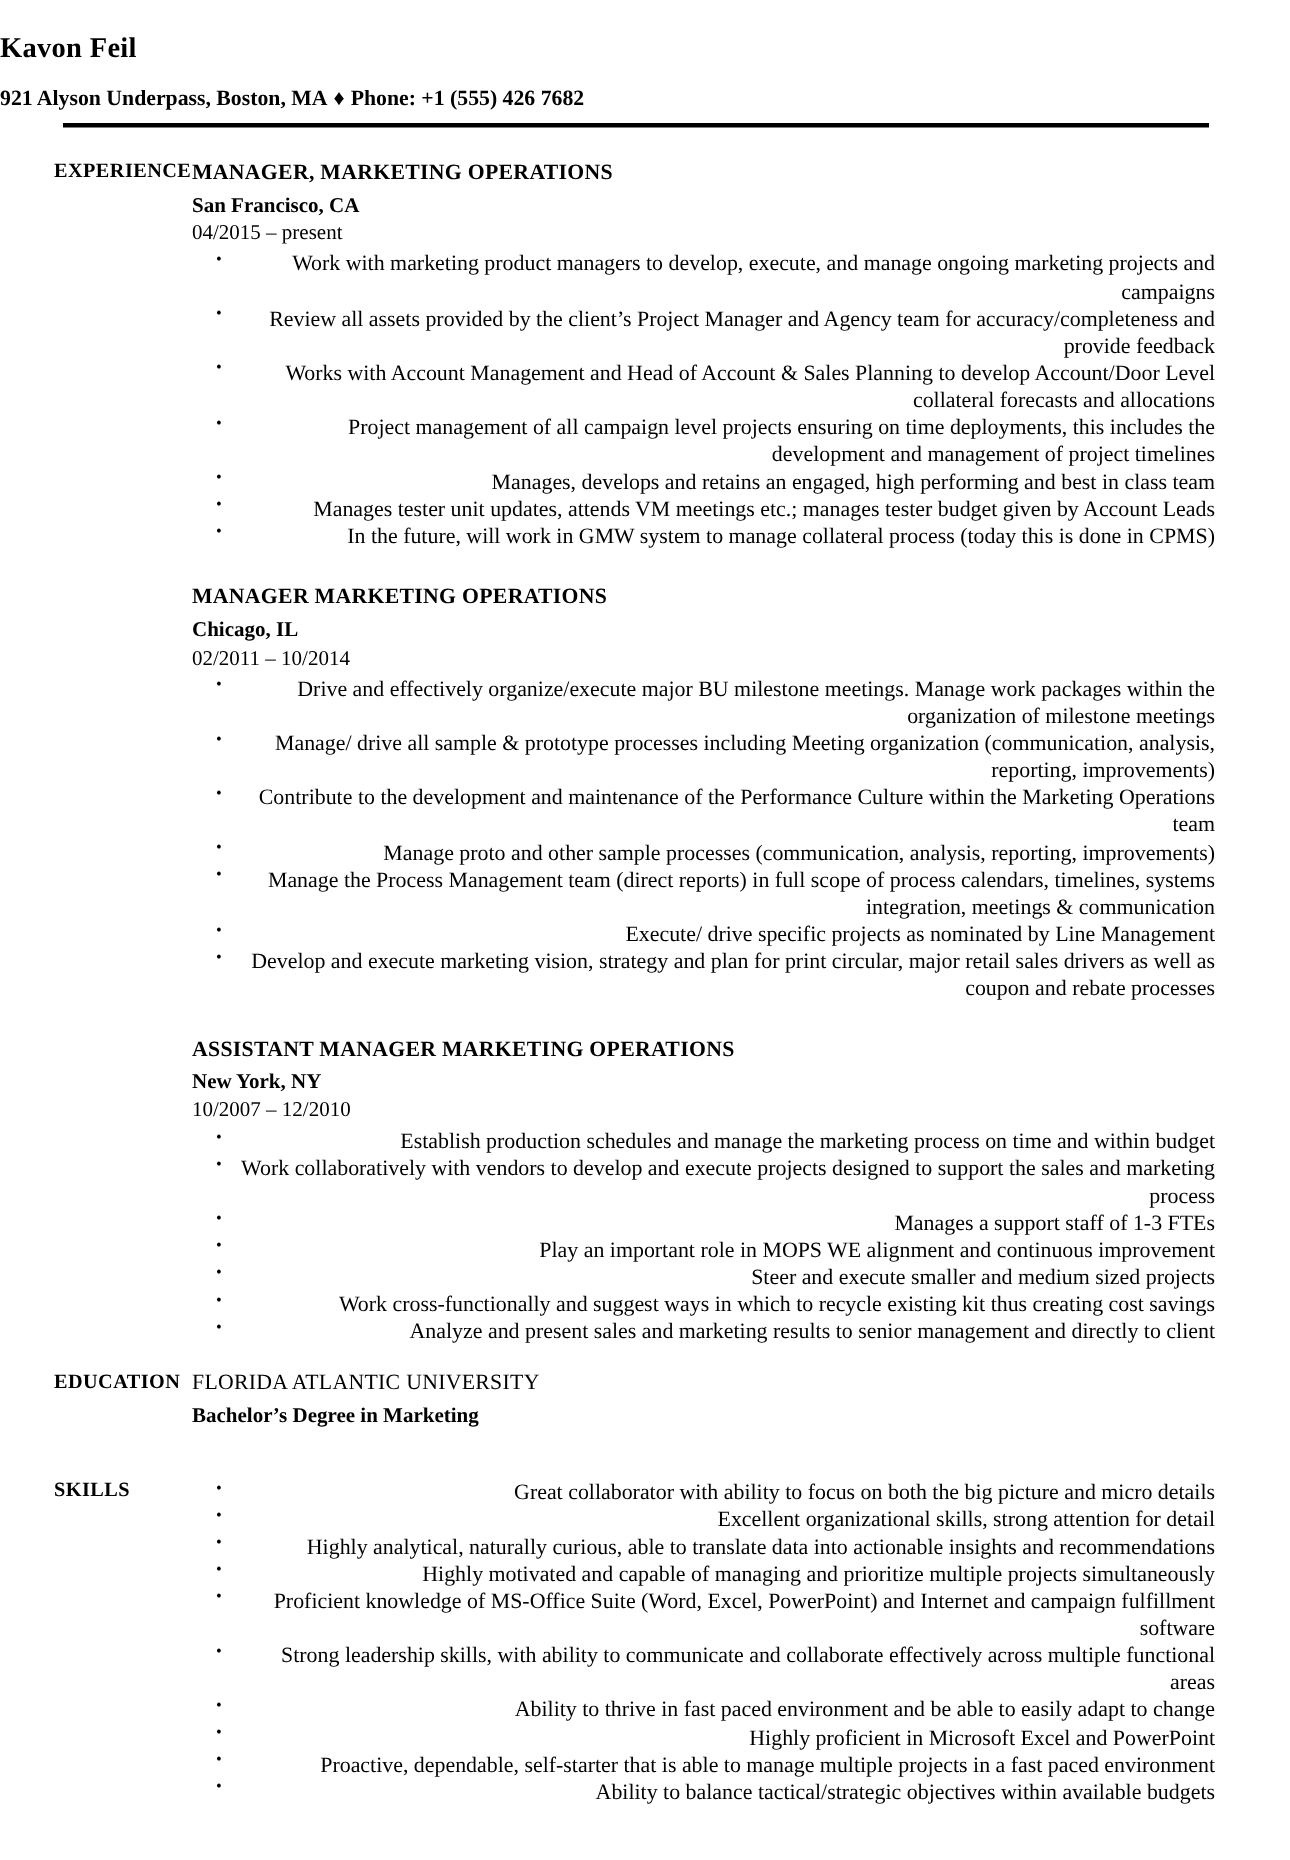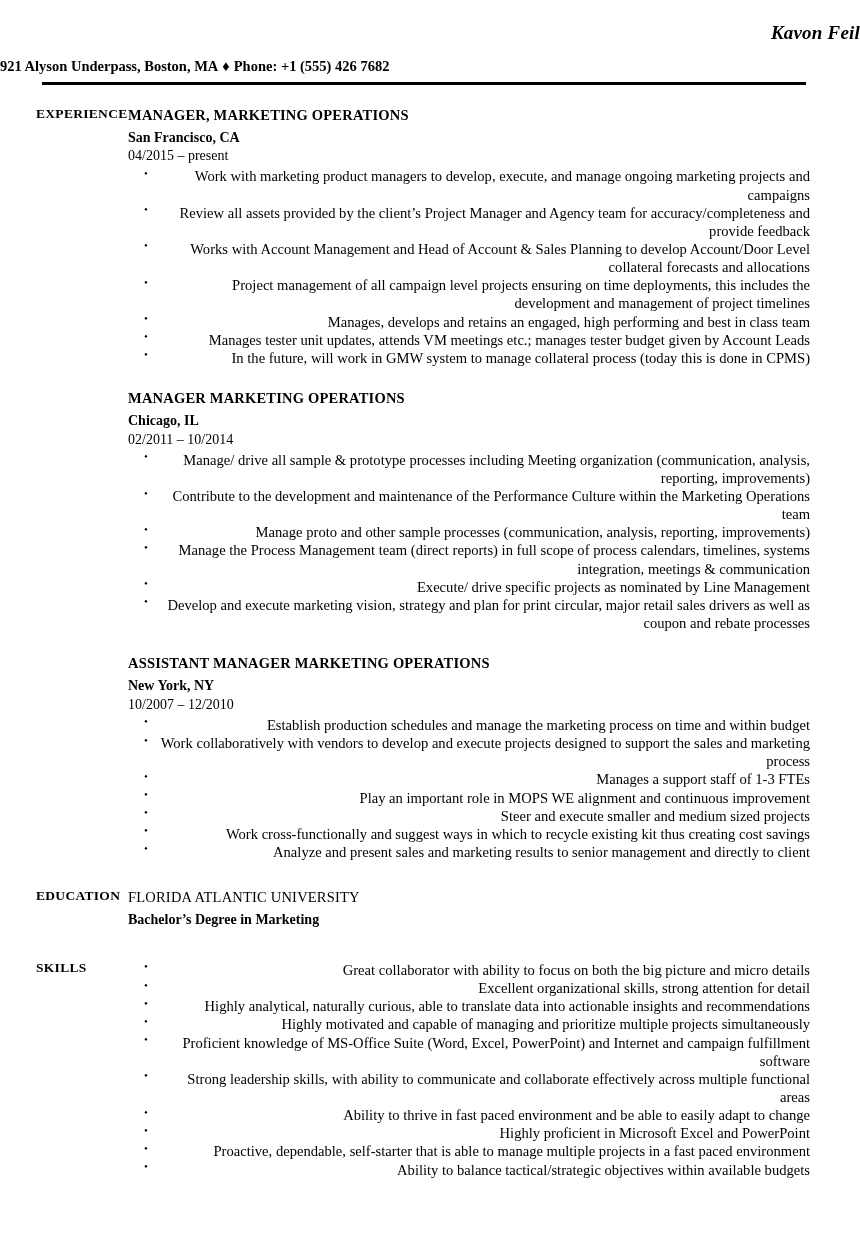--- a/index.html
+++ b/index.html
@@ -20,26 +20,25 @@
     background: #ffffff;
     box-sizing: border-box;
     overflow: hidden;
   }
 
   
   .header {
     padding-top: 22px;
   }
   .cand-name {
-    text-align: right;
+    text-align: left;
     font-size: 19px;
     font-weight: bold;
     letter-spacing: 0.2px;
     line-height: 1.15;
-    font-style: italic;
   }
   .contact-line {
     text-align: left;
     font-size: 14.5px;
     font-weight: bold;
     margin-top: 14px;
     line-height: 1.2;
   }
   .contact-line .sep {
     font-weight: bold;
@@ -68,21 +67,21 @@
     line-height: 1.25;
     white-space: nowrap;
   }
   .section-body {
     flex: 1 1 auto;
     padding-right: 50px;
     box-sizing: border-box;
   }
 
   #experience-section { margin-top: 21px; }
-  #education-section  { margin-top: 27px; }
+  #education-section  { margin-top: 16px; }
   #skills-section     { margin-top: 30px; }
 
   
   .job { margin-bottom: 0; }
   .job + .job { margin-top: 22px; }
 
   .job-title {
     font-size: 14.5px;
     font-weight: bold;
     letter-spacing: 0.2px;
@@ -172,20 +171,21 @@
           <li>Manages tester unit updates, attends VM meetings etc.; manages tester budget given by Account Leads</li>
           <li>In the future, will work in GMW system to manage collateral process (today this is done in CPMS)</li>
         </ul>
       </div>
 
       <div class="job">
         <div class="job-title">MANAGER MARKETING OPERATIONS</div>
         <div class="job-location">Chicago, IL</div>
         <div class="job-dates">02/2011 – 10/2014</div>
         <ul class="bullets">
+          <li>Drive and effectively organize/execute major BU milestone meetings. Manage work packages within the organization of milestone meetings</li>
           <li>Manage/ drive all sample &amp; prototype processes including Meeting organization (communication, analysis, reporting, improvements)</li>
           <li>Contribute to the development and maintenance of the Performance Culture within the Marketing Operations team</li>
           <li>Manage proto and other sample processes (communication, analysis, reporting, improvements)</li>
           <li>Manage the Process Management team (direct reports) in full scope of process calendars, timelines, systems integration, meetings &amp; communication</li>
           <li>Execute/ drive specific projects as nominated by Line Management</li>
           <li>Develop and execute marketing vision, strategy and plan for print circular, major retail sales drivers as well as coupon and rebate processes</li>
         </ul>
       </div>
 
       <div class="job">

